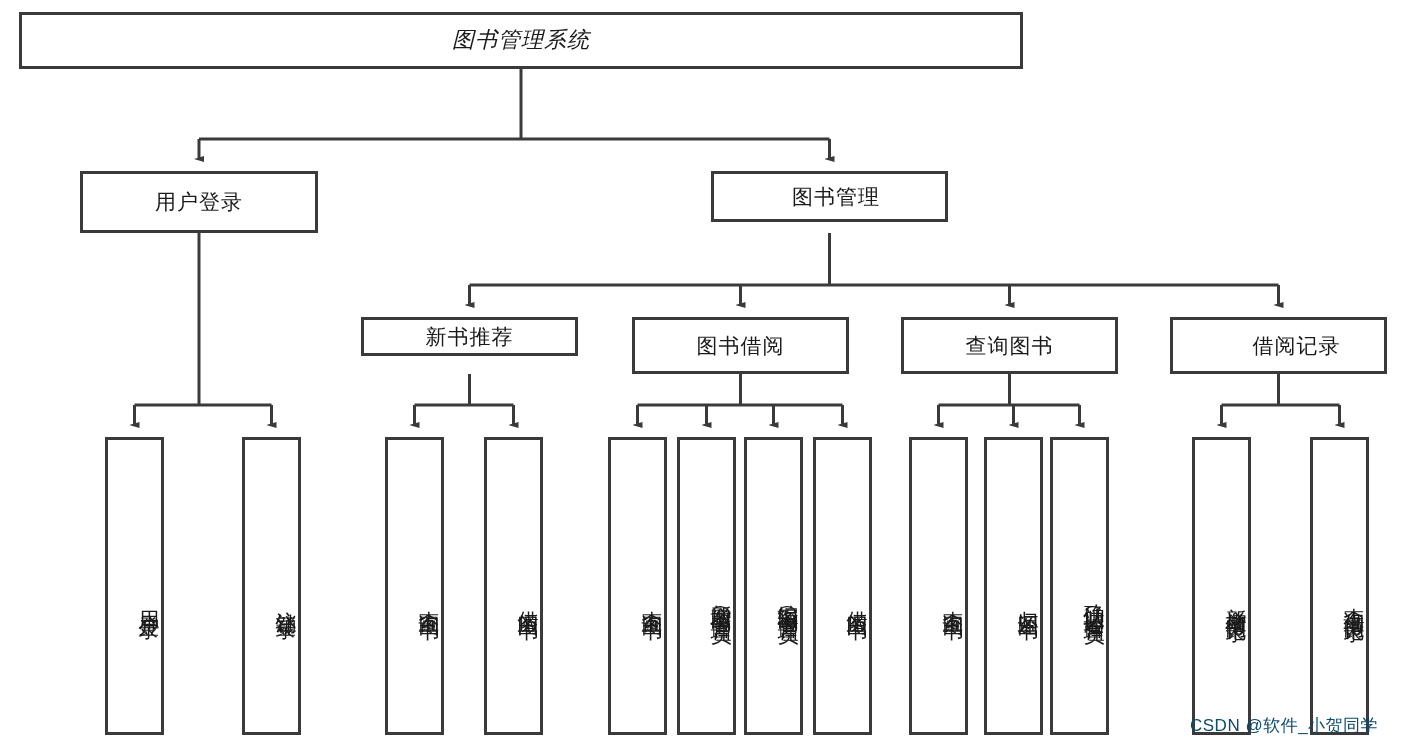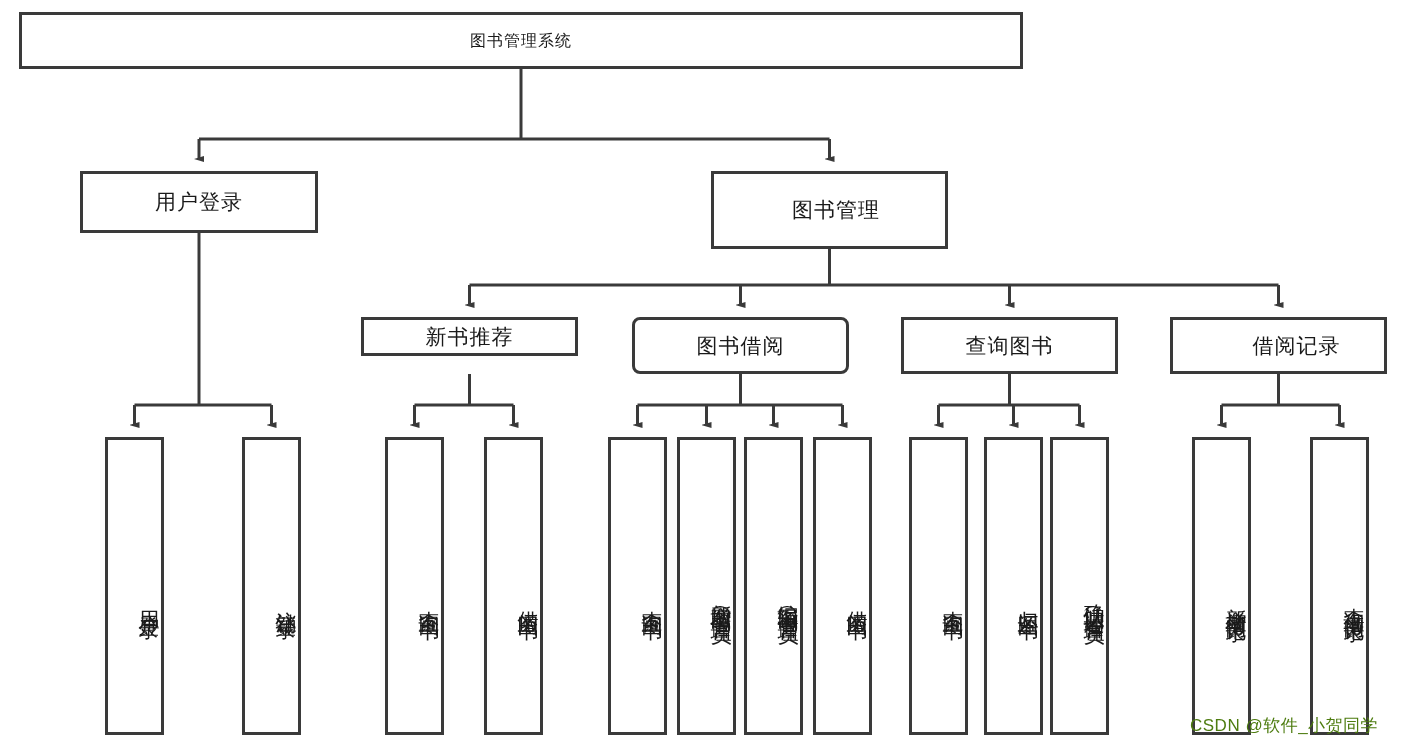--- a/index.html
+++ b/index.html
@@ -36,34 +36,35 @@
     writing-mode: vertical-rl;
     text-orientation: upright;
     font-size: 21px;
     letter-spacing: 3px;
     line-height: 1.1;
     padding-top: 28px;
     align-items: flex-start;
     justify-content: center;
   }
   .node.root {
-    font-size: 16px;
+    font-size: 22px;
+    font-style: italic;
   }
   svg.links {
     position: absolute;
     left: 0;
     top: 0;
     width: 1405px;
     height: 747px;
     pointer-events: none;
   }
   .watermark {
     position: absolute;
     font-size: 17px;
-    color: #4d7c0f;
+    color: #0c4a6e;
     letter-spacing: 0.5px;
     white-space: nowrap;
   }
 </style>
 </head>
 <body>
 
 <div id="canvas">
   <svg class="links" viewBox="0 0 1405 747">
     <defs>
@@ -104,24 +105,24 @@
         <path d="M1278.5,374 L1278.5,405"></path>
         <path d="M1221.5,405 L1339.5,405"></path>
         <path d="M1221.5,405 L1221.5,425" marker-end="url(#arrow)"></path>
         <path d="M1339.5,405 L1339.5,425" marker-end="url(#arrow)"></path>
       </g>
   </svg>
 
   <div class="node root horiz" style="left: 19px; top: 12px; width: 1004px; height: 57px;">图书管理系统</div>
 
   <div class="node horiz" style="left: 80px; top: 171px; width: 238px; height: 62px;">用户登录</div>
-  <div class="node horiz" style="left: 711px; top: 171px; width: 237px; height: 78px; padding-left: 13px;">图书管理</div>
+  <div class="node horiz" style="left: 711px; top: 171px; width: 237px; height: 51px; padding-left: 13px;">图书管理</div>
 
   <div class="node horiz" style="left: 361px; top: 317px; width: 217px; height: 39px;">新书推荐</div>
-  <div class="node horiz" style="left: 632px; top: 317px; width: 217px; height: 57px; border-radius: 8px;">图书借阅</div>
+  <div class="node horiz" style="left: 632px; top: 317px; width: 217px; height: 57px;">图书借阅</div>
   <div class="node horiz" style="left: 901px; top: 317px; width: 217px; height: 57px;">查询图书</div>
   <div class="node horiz" style="left: 1170px; top: 317px; width: 217px; height: 57px; padding-left: 36px;">借阅记录</div>
 
   <div class="node vert" style="left: 105px; top: 437px; width: 59px; height: 298px;">用户登录</div>
   <div class="node vert" style="left: 242px; top: 437px; width: 59px; height: 298px;">注销登录</div>
 
   <div class="node vert" style="left: 385px; top: 437px; width: 59px; height: 298px;">查询图书</div>
   <div class="node vert" style="left: 484px; top: 437px; width: 59px; height: 298px;">借阅图书</div>
 
   <div class="node vert" style="left: 608px; top: 437px; width: 59px; height: 298px;">查询图书</div>

